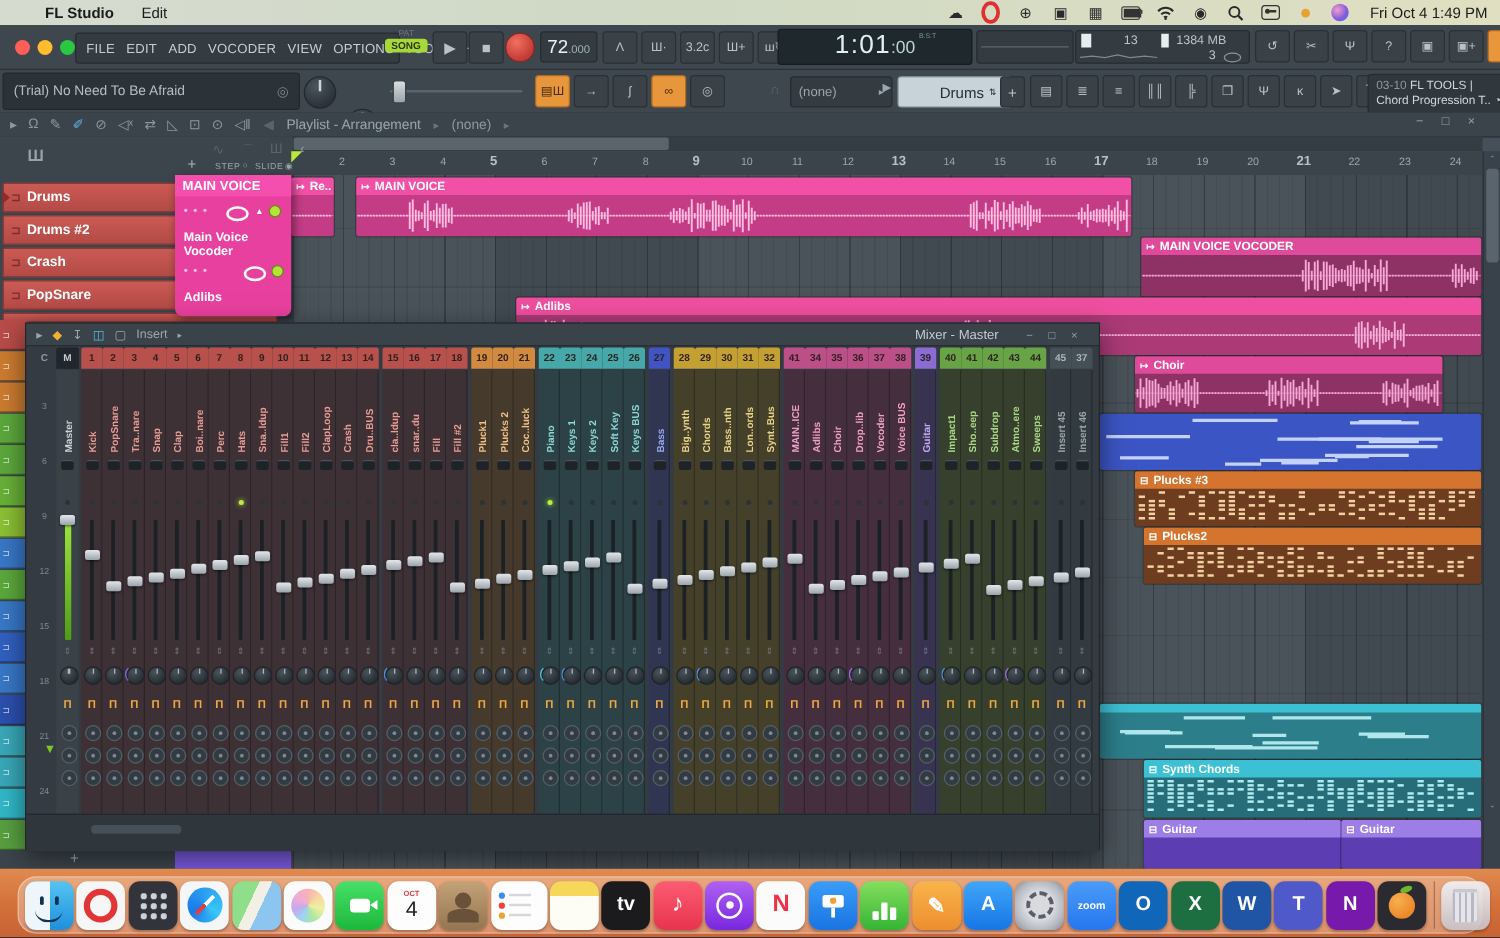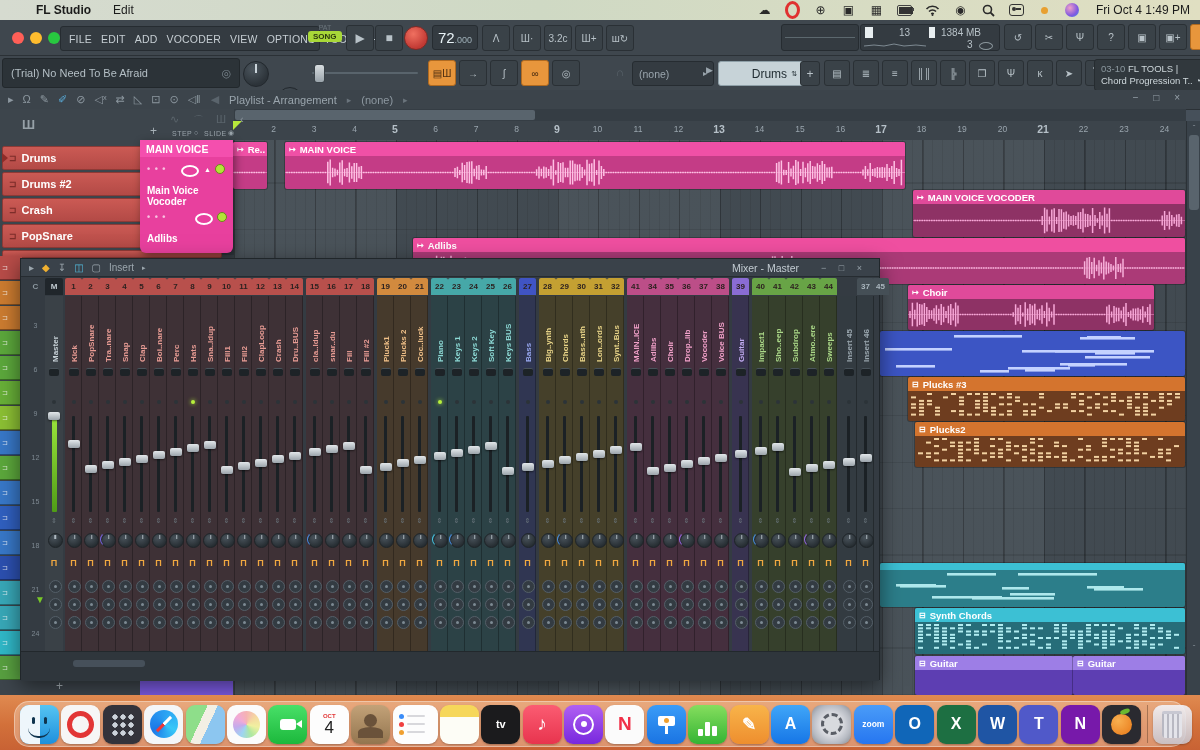--- a/index.html
+++ b/index.html
@@ -166,21 +166,21 @@
   .dk-calendar .l2{font-size:17px;color:#222;line-height:1;}
   .dk-contacts{background:linear-gradient(180deg,#c3a278,#997least 958);}
   .dk-contacts{background:linear-gradient(180deg,#c3a278,#93754f);}
   .dk-contacts .p{width:13px;height:13px;border-radius:50%;background:#6a523a;position:relative;top:-4px;}
   .dk-contacts .p:after{content:"";position:absolute;left:-6px;top:13px;width:25px;height:11px;border-radius:50% 50% 0 0;background:#6a523a;}
   .dk-reminders{background:#fdfdfd;flex-direction:column;gap:3px;align-items:flex-start;padding-left:6px;}
   .dk-reminders .r{display:flex;align-items:center;gap:3px;}
   .dk-reminders .d{width:5px;height:5px;border-radius:50%;}
   .dk-reminders .ln{width:18px;height:2.5px;background:#d8d8dc;border-radius:1px;}
   .dk-notes{background:linear-gradient(180deg,#f6d75a 30%,#fdfdf6 30%);}
-  .dk-appletv{background:#1b1b1d;} .dk-appletv .lab{font-size:11px;}
+  .dk-appletv{background:#1b1b1d;} .dk-appletv .lab{font-size:16px;}
   .dk-music{background:linear-gradient(180deg,#fb5c72,#e8344e);} .dk-music .lab{font-size:19px;}
   .dk-podcasts{background:linear-gradient(180deg,#b060f2,#7828de);}
   .dk-podcasts i{width:17px;height:17px;border:2.5px solid #fff;border-radius:50%;display:flex;align-items:center;justify-content:center;}
   .dk-podcasts i:after{content:"";width:6px;height:6px;border-radius:50%;background:#fff;}
   .dk-news{background:#fbfbfb;} .dk-news .lab{color:#f03048;font-size:19px;}
   .dk-keynote{background:linear-gradient(180deg,#3a9cf8,#1a74e2);}
   .dk-keynote .pod{width:17px;height:10px;background:#fff;border-radius:2px;position:relative;top:-3px;}
   .dk-keynote .pod:after{content:"";position:absolute;left:7px;top:10px;width:3px;height:8px;background:#fff;}
   .dk-keynote .pod:before{content:"";position:absolute;left:6px;top:2px;width:5px;height:5px;border-radius:50%;background:#f0a030;}
   .dk-numbers{background:linear-gradient(180deg,#86de5e,#34b434);display:flex;align-items:flex-end;justify-content:center;gap:2px;padding-bottom:8px;box-sizing:border-box;}
@@ -275,20 +275,25 @@
     <div class="abs box" style="left:432px;top:5px;width:44px;height:23px;display:flex;align-items:center;justify-content:center">
       <span id="tempo"><span>72</span><small>.000</small></span>
     </div>
     <div id="transport-icons" class="abs" style="left:482px;top:5px;display:flex;gap:3px">
         <div class="ib" style="width: 26px; height: 24px; font-size: 10px;">Λ</div>
         <div class="ib" style="width: 26px; height: 24px; font-size: 10px;">Ш·</div>
         <div class="ib" style="width: 26px; height: 24px; font-size: 10px;">3.2c</div>
         <div class="ib" style="width: 26px; height: 24px; font-size: 10px;">Ш+</div>
         <div class="ib" style="width: 26px; height: 24px; font-size: 10px;">ш↻</div>
       </div>
+    <div id="timebox" class="abs" style="left:622px;top:3px;width:154px;height:27px;display:flex;align-items:baseline;justify-content:center;gap:0">
+      <span class="big">1:01</span>
+        <span class="sm">:00</span>
+      <span class="mode">B:S:T</span>
+    </div>
     <div class="abs box" style="left:781px;top:4px;width:76px;height:25px">
       <div style="position:absolute;left:3px;right:3px;top:12px;height:1px;background:#5c686e"></div>
     </div>
     <div class="abs box" style="left:860px;top:4px;width:138px;height:25px;color:#b8c2c8;font-size:10px">
       <span class="abs" style="left:38px;top:2px">13</span>
       <span class="abs" style="left:4px;top:2px;width:8px;height:11px;background:#e8eef0"></span>
       <svg class="abs" style="left:3px;top:15px" width="62" height="8">
           <path d="M0 6 L10 5 L20 6 L30 4 L40 6 L52 5 L62 6" stroke="#7e8a92" fill="none"></path>
         </svg>
       <span class="abs" style="left:68px;top:2px;width:6px;height:11px;background:#e8eef0"></span>
@@ -2070,21 +2075,21 @@
         <div class="gh" style="left: 640px; width: 17px; background: rgb(188, 78, 136);">35</div>
         <div class="gh" style="left: 657px; width: 17px; background: rgb(188, 78, 136);">36</div>
         <div class="gh" style="left: 674px; width: 17px; background: rgb(188, 78, 136);">37</div>
         <div class="gh" style="left: 691px; width: 17px; background: rgb(188, 78, 136);">38</div>
         <div class="gh" style="left: 711px; width: 17px; background: rgb(138, 108, 212);">39</div>
         <div class="gh" style="left: 731px; width: 17px; background: rgb(104, 164, 70);">40</div>
         <div class="gh" style="left: 748px; width: 17px; background: rgb(104, 164, 70);">41</div>
         <div class="gh" style="left: 765px; width: 17px; background: rgb(104, 164, 70);">42</div>
         <div class="gh" style="left: 782px; width: 17px; background: rgb(104, 164, 70);">43</div>
         <div class="gh" style="left: 799px; width: 17px; background: rgb(104, 164, 70);">44</div>
-        <div class="gh" style="left: 819px; width: 17px; background: rgb(69, 79, 86); color: rgb(170, 182, 190); margin-left: 32px;">45</div>
+        <div class="gh" style="left: 819px; width: 17px; background: rgb(69, 79, 86); color: rgb(170, 182, 190);">45</div>
         <div class="gh" style="left: 836px; width: 17px; background: rgb(69, 79, 86); color: rgb(170, 182, 190);">37</div>
       </div>
     </div>
 
   <div id="vsb" class="abs">
     <div class="a" style="top:2px">ˆ</div>
     <div class="h"></div>
     <div class="a" style="top:522px">ˇ</div>
   </div>
 

